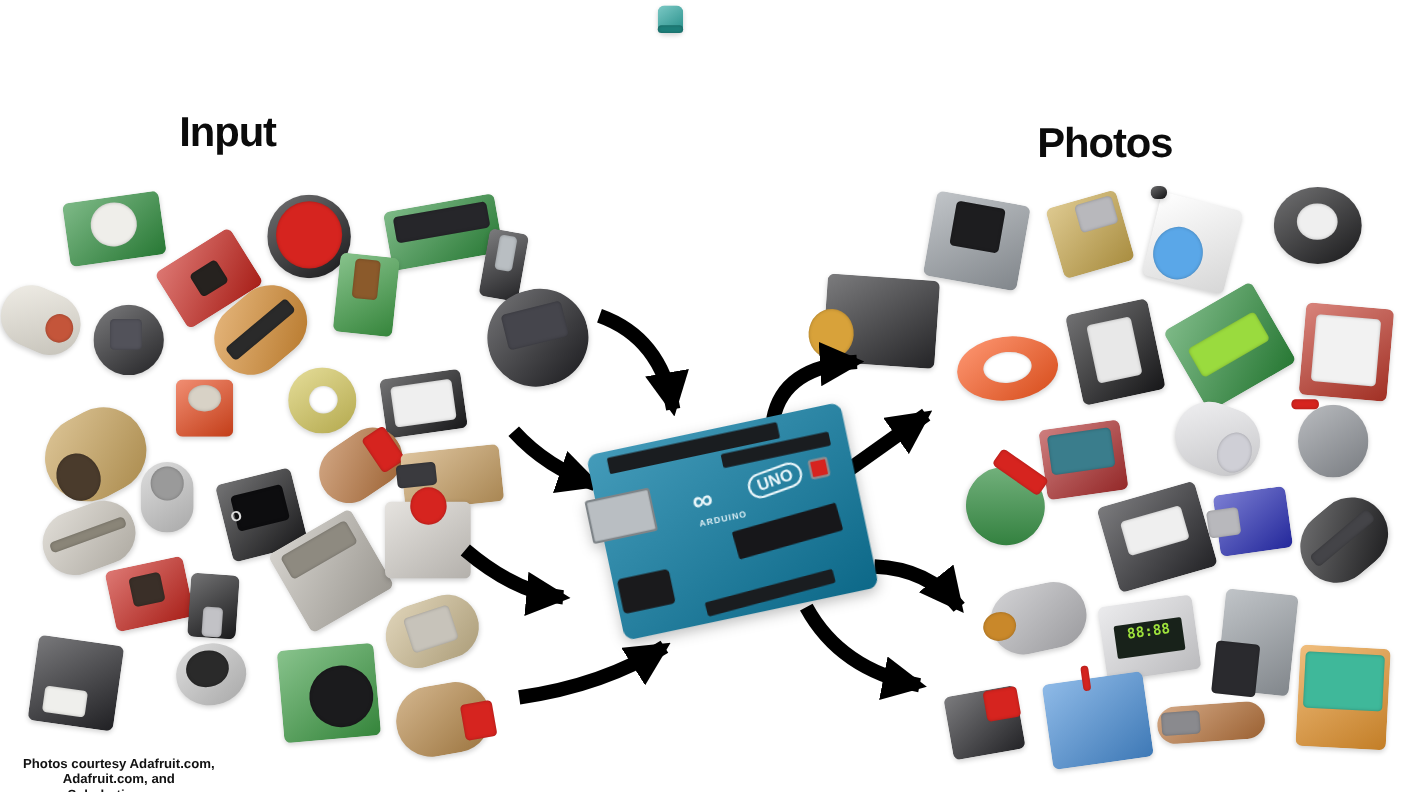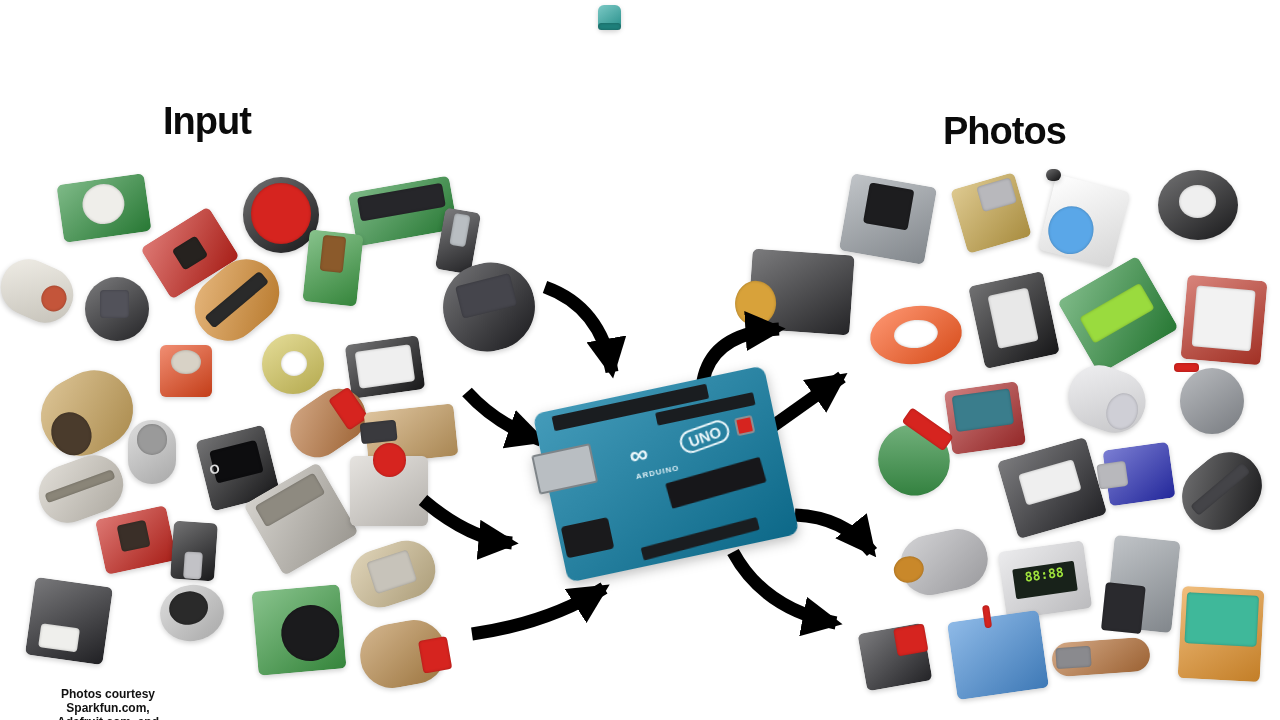--- a/index.html
+++ b/index.html
@@ -229,17 +229,17 @@
     <div class="mcu-part" style="left:4px;top:116px;width:48px;height:32px;background:#1a1a1c;border-radius:4px;"></div>
     <div class="mcu-part" style="left:116px;top:92px;width:98px;height:26px;background:#17171a;border-radius:2px;transform:rotate(-4deg);"></div>
     <div class="mcu-part" style="left:78px;top:150px;width:120px;height:13px;background:#1a1d20;border-radius:2px;transform:rotate(-3deg);"></div>
     <div class="mcu-part" style="left:196px;top:46px;width:14px;height:14px;background:#d6241f;border:2px solid #8e8e92;border-radius:3px;"></div>
     <div class="mcu-logo">∞</div>
     <div class="mcu-uno">UNO</div>
     <div class="mcu-brand">ARDUINO</div>
   </div>
 
   <div class="credit">
-    <div>Photos courtesy Sparkfun.com,</div>
+    <div>Photos courtesy Adafruit.com,</div>
     <div>Adafruit.com, and Solarbotics.com</div>
   </div>
 
 </div>
 
 </body></html>

